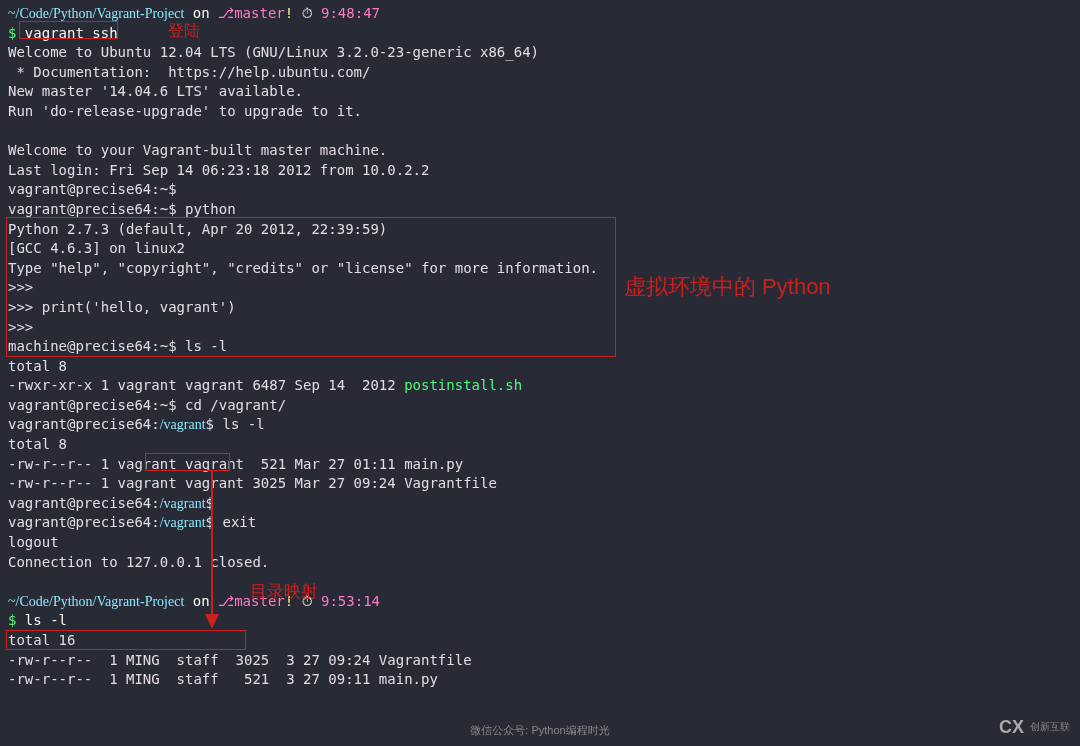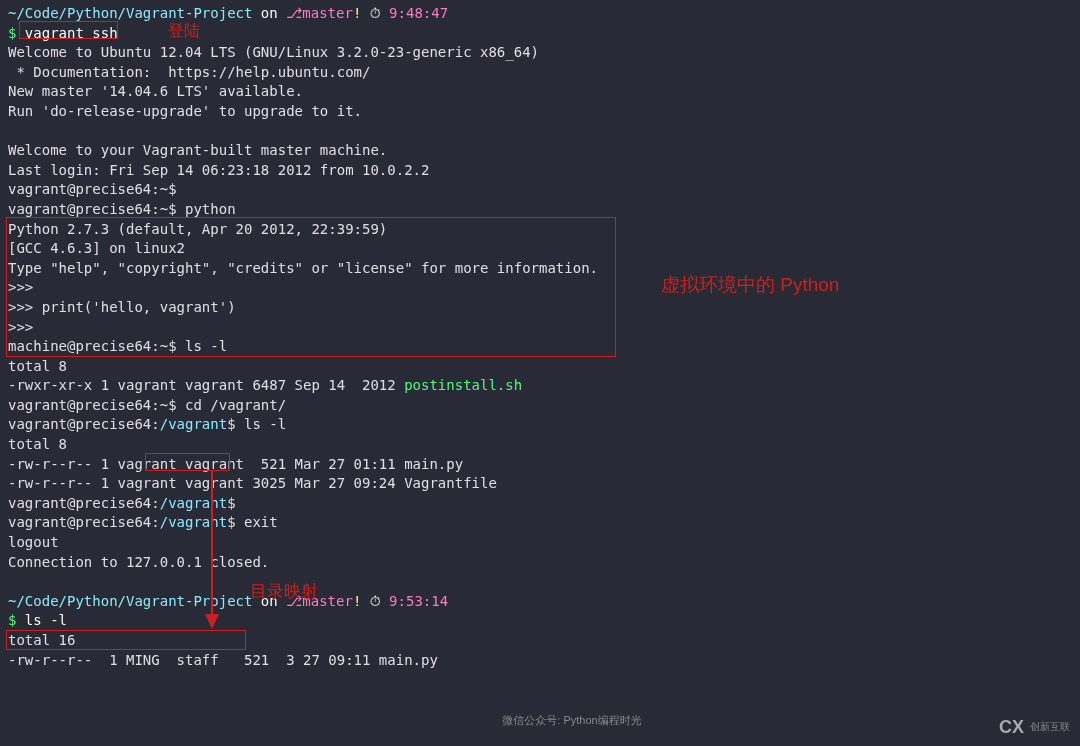--- a/index.html
+++ b/index.html
@@ -15,21 +15,21 @@
       line-height: 1.4;
       width: 1080px;
       height: 746px;
       padding: 4px 8px;
       position: relative;
       overflow: hidden;
     }
     .line {
       white-space: pre;
     }
-    .cyan { color: #8be9fd; }
+    .cyan { color: #8be9fd; font-family: Liberation Serif, serif; }
     .magenta { color: #ff79c6; text-align: center; }
     .green { color: #50fa7b; }
     .yellow { color: #f1fa8c; }
     .white { color: #f8f8f2; }
     .red-annotation {
       color: #ca211e;
       font-family: sans-serif;
       font-weight: normal;
       position: absolute;
     }
@@ -56,27 +56,26 @@
       font-family: sans-serif;
     }
     .watermark-logo {
       font-size: 18px;
       font-weight: bold;
       color: #aaa;
       font-family: sans-serif;
     }
     .footer-caption {
       position: absolute;
-      bottom: 18px;
+      bottom: 8px;
       left: 50%;
       transform: translateX(-50%);
       color: #888;
       font-size: 11px;
       font-family: sans-serif;
-      margin-left: 32px;
     }
   </style>
 </head>
 <body>
 
 <div>
   <div class="line"><span class="cyan">~/Code/Python/Vagrant-Project</span><span class="white"> on </span><span class="magenta"><span>⎇</span><span>master</span></span><span class="yellow">!</span><span class="white"> ⏱ </span><span class="magenta">9:48:47</span></div>
   <div class="line"><span class="green">$ </span><span class="white">vagrant ssh</span></div>
   <div class="line">Welcome to Ubuntu 12.04 LTS (GNU/Linux 3.2.0-23-generic x86_64)</div>
   <div class="line"></div>
@@ -103,30 +102,31 @@
   <div class="line">-rw-r--r-- 1 vagrant vagrant  521 Mar 27 01:11 main.py</div>
   <div class="line">-rw-r--r-- 1 vagrant vagrant 3025 Mar 27 09:24 Vagrantfile</div>
   <div class="line"><span>vagrant@precise64:</span><span class="cyan">/vagrant</span><span>$</span></div>
   <div class="line"><span>vagrant@precise64:</span><span class="cyan">/vagrant</span><span>$ exit</span></div>
   <div class="line">logout</div>
   <div class="line">Connection to 127.0.0.1 closed.</div>
   <div class="line">&nbsp;</div>
   <div class="line"><span class="cyan">~/Code/Python/Vagrant-Project</span><span class="white"> on </span><span class="magenta"><span>⎇</span><span>master</span></span><span class="yellow">!</span><span class="white"> ⏱ </span><span class="magenta">9:53:14</span></div>
   <div class="line"><span class="green">$ </span><span class="white">ls -l</span></div>
   <div class="line">total 16</div>
+  <div class="line">-rw-r--r--  1 MING  staff  3025  3 27 09:24 Vagrantfile</div>
   <div class="line">-rw-r--r--  1 MING  staff   521  3 27 09:11 main.py</div>
 </div>
 
 <div class="red-box" style="left:19px; top:21px; width:99px; height:18px;"></div>
 <div class="red-box" style="left:6px; top:217px; width:610px; height:140px;"></div>
 <div class="red-box" style="left:145px; top:453px; width:85px; height:18px;"></div>
 <div class="red-box" style="left:6px; top:630px; width:240px; height:20px;"></div>
 
 <div class="red-annotation" style="left:156px; top:20px; font-size:16px;margin-left:12px;">登陆</div>
-<div class="red-annotation" style="left:661px; top:272px; font-size:19px;">虚拟环境中的 Python</div>
+<div class="red-annotation" style="left:624px; top:272px; font-size:22px;">虚拟环境中的 Python</div>
 <div class="red-annotation" style="left:250px; top:580px; font-size:17px;">目录映射</div>
 
 <svg class="red-arrow" style="left:200px; top:471px; width:30px; height:160px;">
   <line x1="12" y1="0" x2="12" y2="145" stroke="#ca211e" stroke-width="2"></line>
   <polygon points="12,158 5,143 19,143" fill="#ca211e"></polygon>
 </svg>
 
 <div class="footer-caption">微信公众号: Python编程时光</div>
 
 <div class="watermark">

